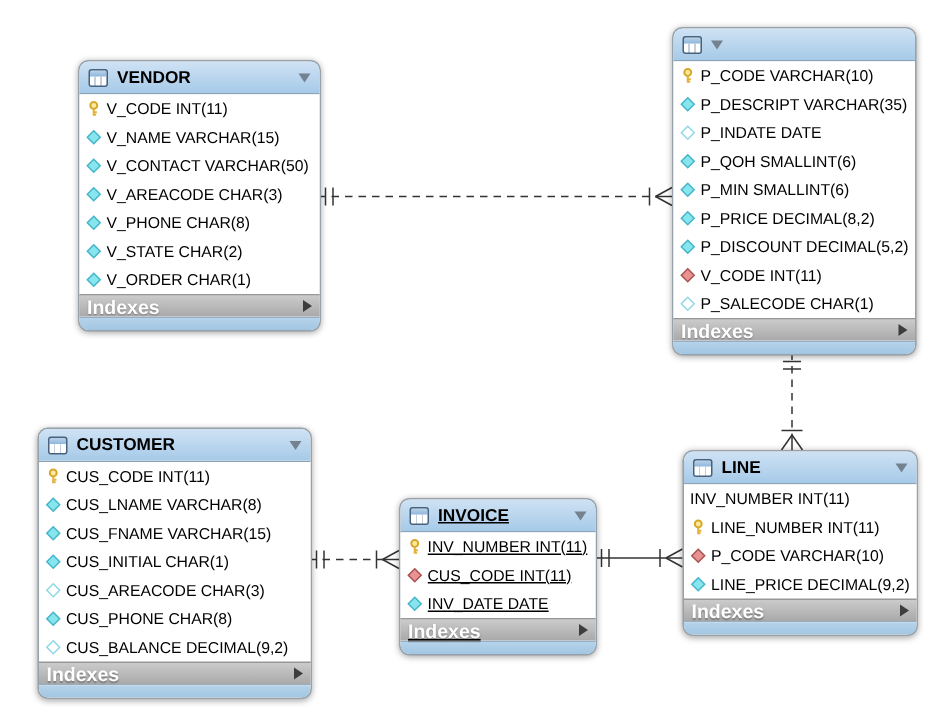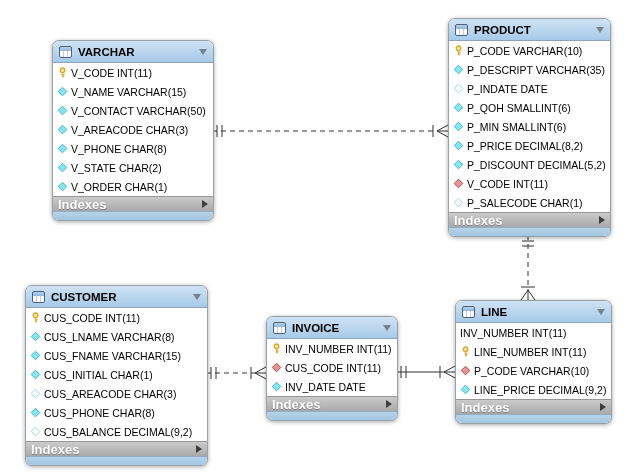--- a/index.html
+++ b/index.html
@@ -98,21 +98,21 @@
         <line x1="406" y1="366" x2="406" y2="378" stroke="#333333" stroke-width="1"></line>
         <line x1="440" y1="366" x2="440" y2="378" stroke="#333333" stroke-width="1"></line>
         <line x1="444" y1="372" x2="455" y2="366" stroke="#333333" stroke-width="1"></line>
         <line x1="444" y1="372" x2="455" y2="378" stroke="#333333" stroke-width="1"></line>
         <line x1="444" y1="372" x2="455" y2="372" stroke="#333333" stroke-width="1"></line>
       </g>
     </svg>
 <div class="table" style="left: 52px; top: 40px; width: 160px;">
       <div class="tbl-header">
         <span class="tbl-icon"></span>
-        <span class="tbl-title">VARCHAR</span>
+        <span class="tbl-title">VENDOR</span>
         <span class="collapse-tri"></span>
       </div>
       <div class="rows">
         <div class="col-row">
           <span class="cicon">
             <svg width="11" height="11" viewBox="0 0 11 11">
               <circle cx="5.5" cy="3.3" r="2.3" fill="#ffe9a0" stroke="#d8a728" stroke-width="1.3"></circle>
               <path d="M5.5 5.6 V10.2 M5.5 7.8 h2.1 M5.5 9.5 h1.6" stroke="#e4b13a" stroke-width="1.4" fill="none"></path>
             </svg>
           </span>
@@ -169,21 +169,20 @@
       </div>
       <div class="indexes">
         <span class="idx-label">Indexes</span>
         <span class="expand-tri"></span>
       </div>
       <div class="bottombar"></div>
     </div>
     <div class="table" style="left: 448px; top: 18px; width: 161px;">
       <div class="tbl-header">
         <span class="tbl-icon"></span>
-        <span class="tbl-title">PRODUCT</span>
         <span class="collapse-tri"></span>
       </div>
       <div class="rows">
         <div class="col-row">
           <span class="cicon">
             <svg width="11" height="11" viewBox="0 0 11 11">
               <circle cx="5.5" cy="3.3" r="2.3" fill="#ffe9a0" stroke="#d8a728" stroke-width="1.3"></circle>
               <path d="M5.5 5.6 V10.2 M5.5 7.8 h2.1 M5.5 9.5 h1.6" stroke="#e4b13a" stroke-width="1.4" fill="none"></path>
             </svg>
           </span>
@@ -324,21 +323,21 @@
           </span>
           <span class="col-label">CUS_BALANCE DECIMAL(9,2)</span>
         </div>
       </div>
       <div class="indexes">
         <span class="idx-label">Indexes</span>
         <span class="expand-tri"></span>
       </div>
       <div class="bottombar"></div>
     </div>
-    <div class="table" style="left: 266px; top: 316px; width: 130px;">
+    <div class="table" style="left: 266px; top: 332px; width: 130px; text-decoration: underline;">
       <div class="tbl-header">
         <span class="tbl-icon"></span>
         <span class="tbl-title">INVOICE</span>
         <span class="collapse-tri"></span>
       </div>
       <div class="rows">
         <div class="col-row">
           <span class="cicon">
             <svg width="11" height="11" viewBox="0 0 11 11">
               <circle cx="5.5" cy="3.3" r="2.3" fill="#ffe9a0" stroke="#d8a728" stroke-width="1.3"></circle>

